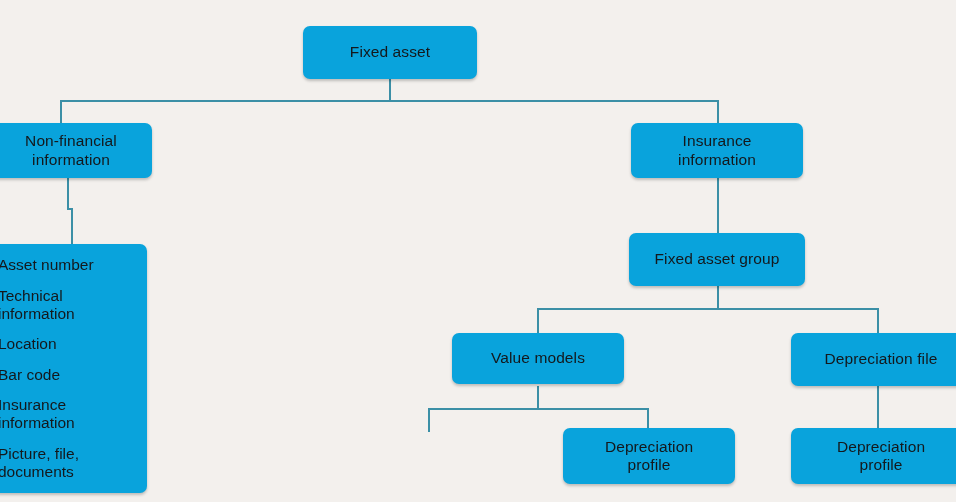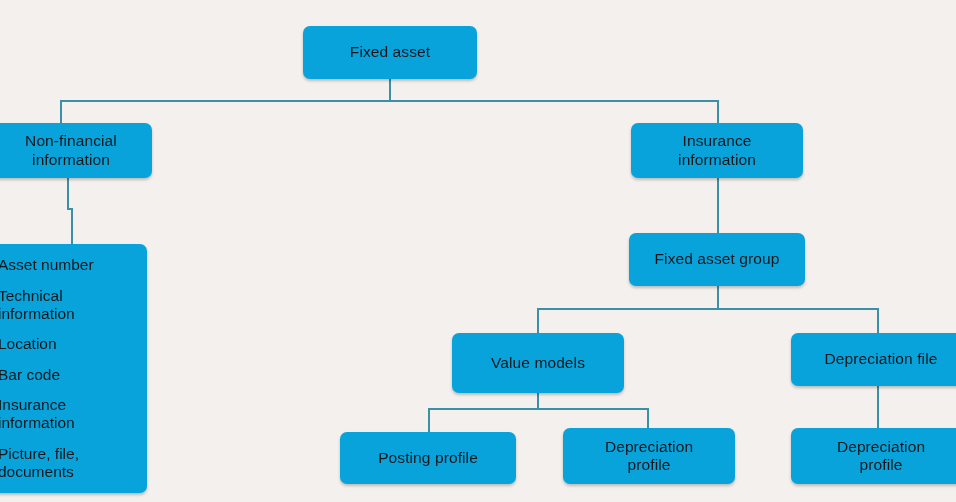--- a/index.html
+++ b/index.html
@@ -125,31 +125,28 @@
 
   <div class="node" style="left:631px; top:123px; width:172px; height:55px;">
     <span class="label">Insurance
 information</span>
   </div>
 
   <div class="node" style="left:629px; top:233px; width:176px; height:53px;">
     <span class="label">Fixed asset group</span>
   </div>
 
-  <div class="node" style="left:452px; top:333px; width:172px; height:60px;">
+  <div class="node" style="left:452px; top:333px; width:172px; height:51px;">
     <span class="label">Value models</span>
   </div>
 
   <div class="node clip-right" style="left:791px; top:333px; width:180px; height:53px;">
     <span class="label">Depreciation file</span>
   </div>
 
-  <div class="node" style="left:340px; top:432px; width:176px; height:52px;">
-    <span class="label">Posting profile</span>
-  </div>
 
   <div class="node" style="left:563px; top:428px; width:172px; height:56px;">
     <span class="label">Depreciation
 profile</span>
   </div>
 
   <div class="node clip-right" style="left:791px; top:428px; width:180px; height:56px;">
     <span class="label">Depreciation
 profile</span>
   </div>

